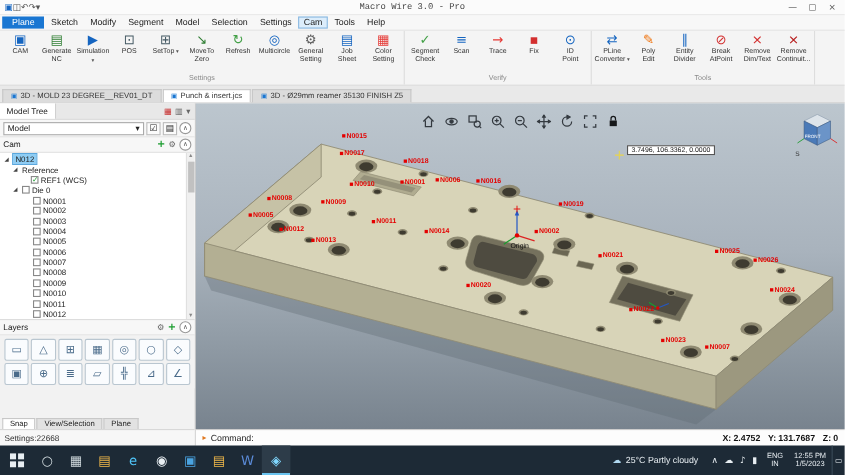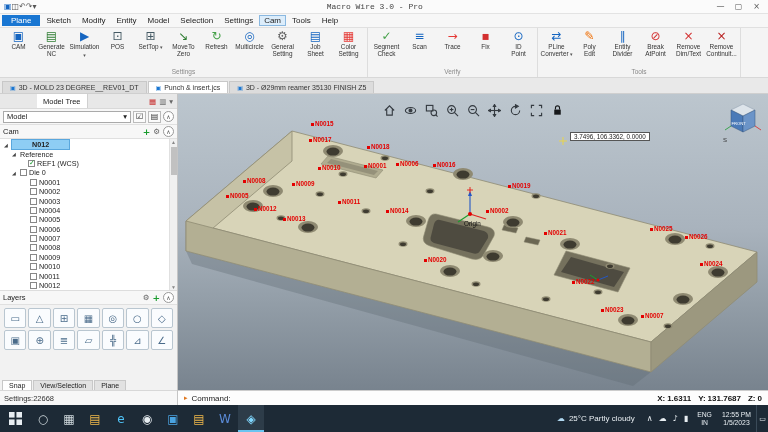--- a/index.html
+++ b/index.html
@@ -35,36 +35,36 @@
   .dtab { font-size:7px; padding:2px 7px; background:#dcdcdc; border:1px solid #c8c8c8; border-bottom:none; color:#333; display:flex; gap:3px; align-items:center; white-space:nowrap; }
   .dtab.active { background:#fff; }
   .tab-ic { color:#1976d2; font-size:6px; }
 
   
   .main { display:flex; height:311px; }
 
   
   .lpanel { width:178px; background:#f2f2f2; border-right:1px solid #c5c5c5; display:flex; flex-direction:column; font-size:7.5px; }
   .lp-headtab { height:15px; background:#e8e8e8; border-bottom:1px solid #d9d9d9; display:flex; align-items:center; }
-  .mtree-tab { padding:2px 6px; background:#fff; border-right:1px solid #d0d0d0; height:100%; display:flex; align-items:center;margin-left:37px; }
+  .mtree-tab { padding:2px 6px; background:#fff; border-right:1px solid #d0d0d0; height:100%; display:flex; align-items:center; }
   .lp-headicons { margin-left:auto; display:flex; gap:3px; padding-right:4px; }
   .lp-row { height:16px; display:flex; align-items:center; padding:0 3px; gap:2px; border-bottom:1px solid #e0e0e0; background:#f7f7f7; }
   .lp-row.slim { height:14px; }
   .lp-select { flex:1; height:12px; border:1px solid #aaa; background:#fff; display:flex; align-items:center; justify-content:space-between; padding:0 3px; }
   .sqbtn { width:13px; height:12px; border:1px solid #bbb; background:#fbfbfb; display:flex; align-items:center; justify-content:center; font-size:8px; }
   .rndbtn { width:11px; height:11px; border:1px solid #999; border-radius:50%; background:#fff; display:flex; align-items:center; justify-content:center; font-size:6px; color:#555; }
   .grnplus { color:#1a9c2e; font-weight:bold; font-size:9px; }
   .tree { position:relative; height:152px; background:#fff; border-bottom:1px solid #ddd; padding:1px 8px 0 2px; overflow:hidden; }
   .trow { height:9.4px; display:flex; align-items:center; gap:2px; font-size:7.2px; color:#222; white-space:nowrap; }
   .texp { visibility:hidden; font-size:5px; color:#444; width:6px; }
   .texp.show { visibility:visible; }
   .tchk { display:none; width:7px; height:7px; border:1px solid #888; background:#fff; position:relative; flex:none; }
   .tchk.show { display:inline-block; }
   .tchk.checked::after { content:"✓"; position:absolute; top:-2px; left:0; color:#1a9c2e; font-size:7px; }
-  .trow.selected .tlabel { background:#8ecdf4; outline:1px solid #5aa7dd; padding:0 20px;font-weight:bold; }
+  .trow.selected .tlabel { background:#8ecdf4; outline:1px solid #5aa7dd; padding:0 2px; }
   .vscroll { position:absolute; right:0; top:0; bottom:0; width:8px; background:#f0f0f0; border-left:1px solid #e0e0e0; display:flex; flex-direction:column; align-items:center; font-size:5px; color:#888; }
   .vthumb { width:6px; height:28px; background:#c1c1c1; margin-top:2px; }
   .lgrid { display:grid; grid-template-columns:repeat(7,1fr); gap:2px; padding:3px 4px; background:#f2f2f2; }
   .licon { height:20px; border:1px solid #b9c6d0; background:#fafcfe; border-radius:2px; display:flex; align-items:center; justify-content:center; font-size:10px; color:#4a6b8a; }
   .lp-spacer { flex:1; }
   .lp-bottomtabs { display:flex; height:14px; align-items:flex-end; padding-left:2px; gap:1px; }
   .btab { font-size:7px; padding:1px 6px; background:#e2e2e2; border:1px solid #c8c8c8; border-bottom:none; }
   .btab.active { background:#fff; }
   .lp-revision { height:15px; display:flex; align-items:center; padding:0 4px; font-size:7.5px; color:#333; background:#f7f7f7; border-top:1px solid #d8d8d8; }
 
@@ -112,21 +112,21 @@
     <span class="winbtn glyph">—</span>
     <span class="winbtn glyph">▢</span>
     <span class="winbtn glyph">×</span>
   </div>
 
   <div class="menubar">
 
   <span class="mitem mfile">Plane</span>
       <span class="mitem">Sketch</span>
       <span class="mitem">Modify</span>
-      <span class="mitem">Entity</span>
+      <span class="mitem">Segment</span>
       <span class="mitem">Model</span>
       <span class="mitem">Selection</span>
       <span class="mitem">Settings</span>
       <span class="mitem mactive">Cam</span>
       <span class="mitem">Tools</span>
       <span class="mitem">Help</span>
     </div>
 
   <div class="ribbon">
 
@@ -646,21 +646,21 @@
         <span class="coordtip">3.7496, 106.3362, 0.0000</span>
       </div>
 
       <div class="cmdbar">
         <span class="cmd-ic glyph">▸</span>
         <span>Command:</span>
         <span class="cmd-right">
 
         <span class="coordpair">
               <span>X:</span>
-              <span>1.6311</span>
+              <span>2.4752</span>
             </span>
             <span class="coordpair">
               <span>Y:</span>
               <span>131.7687</span>
             </span>
             <span class="coordpair">
               <span>Z:</span>
               <span>0</span>
             </span>
           </span>

